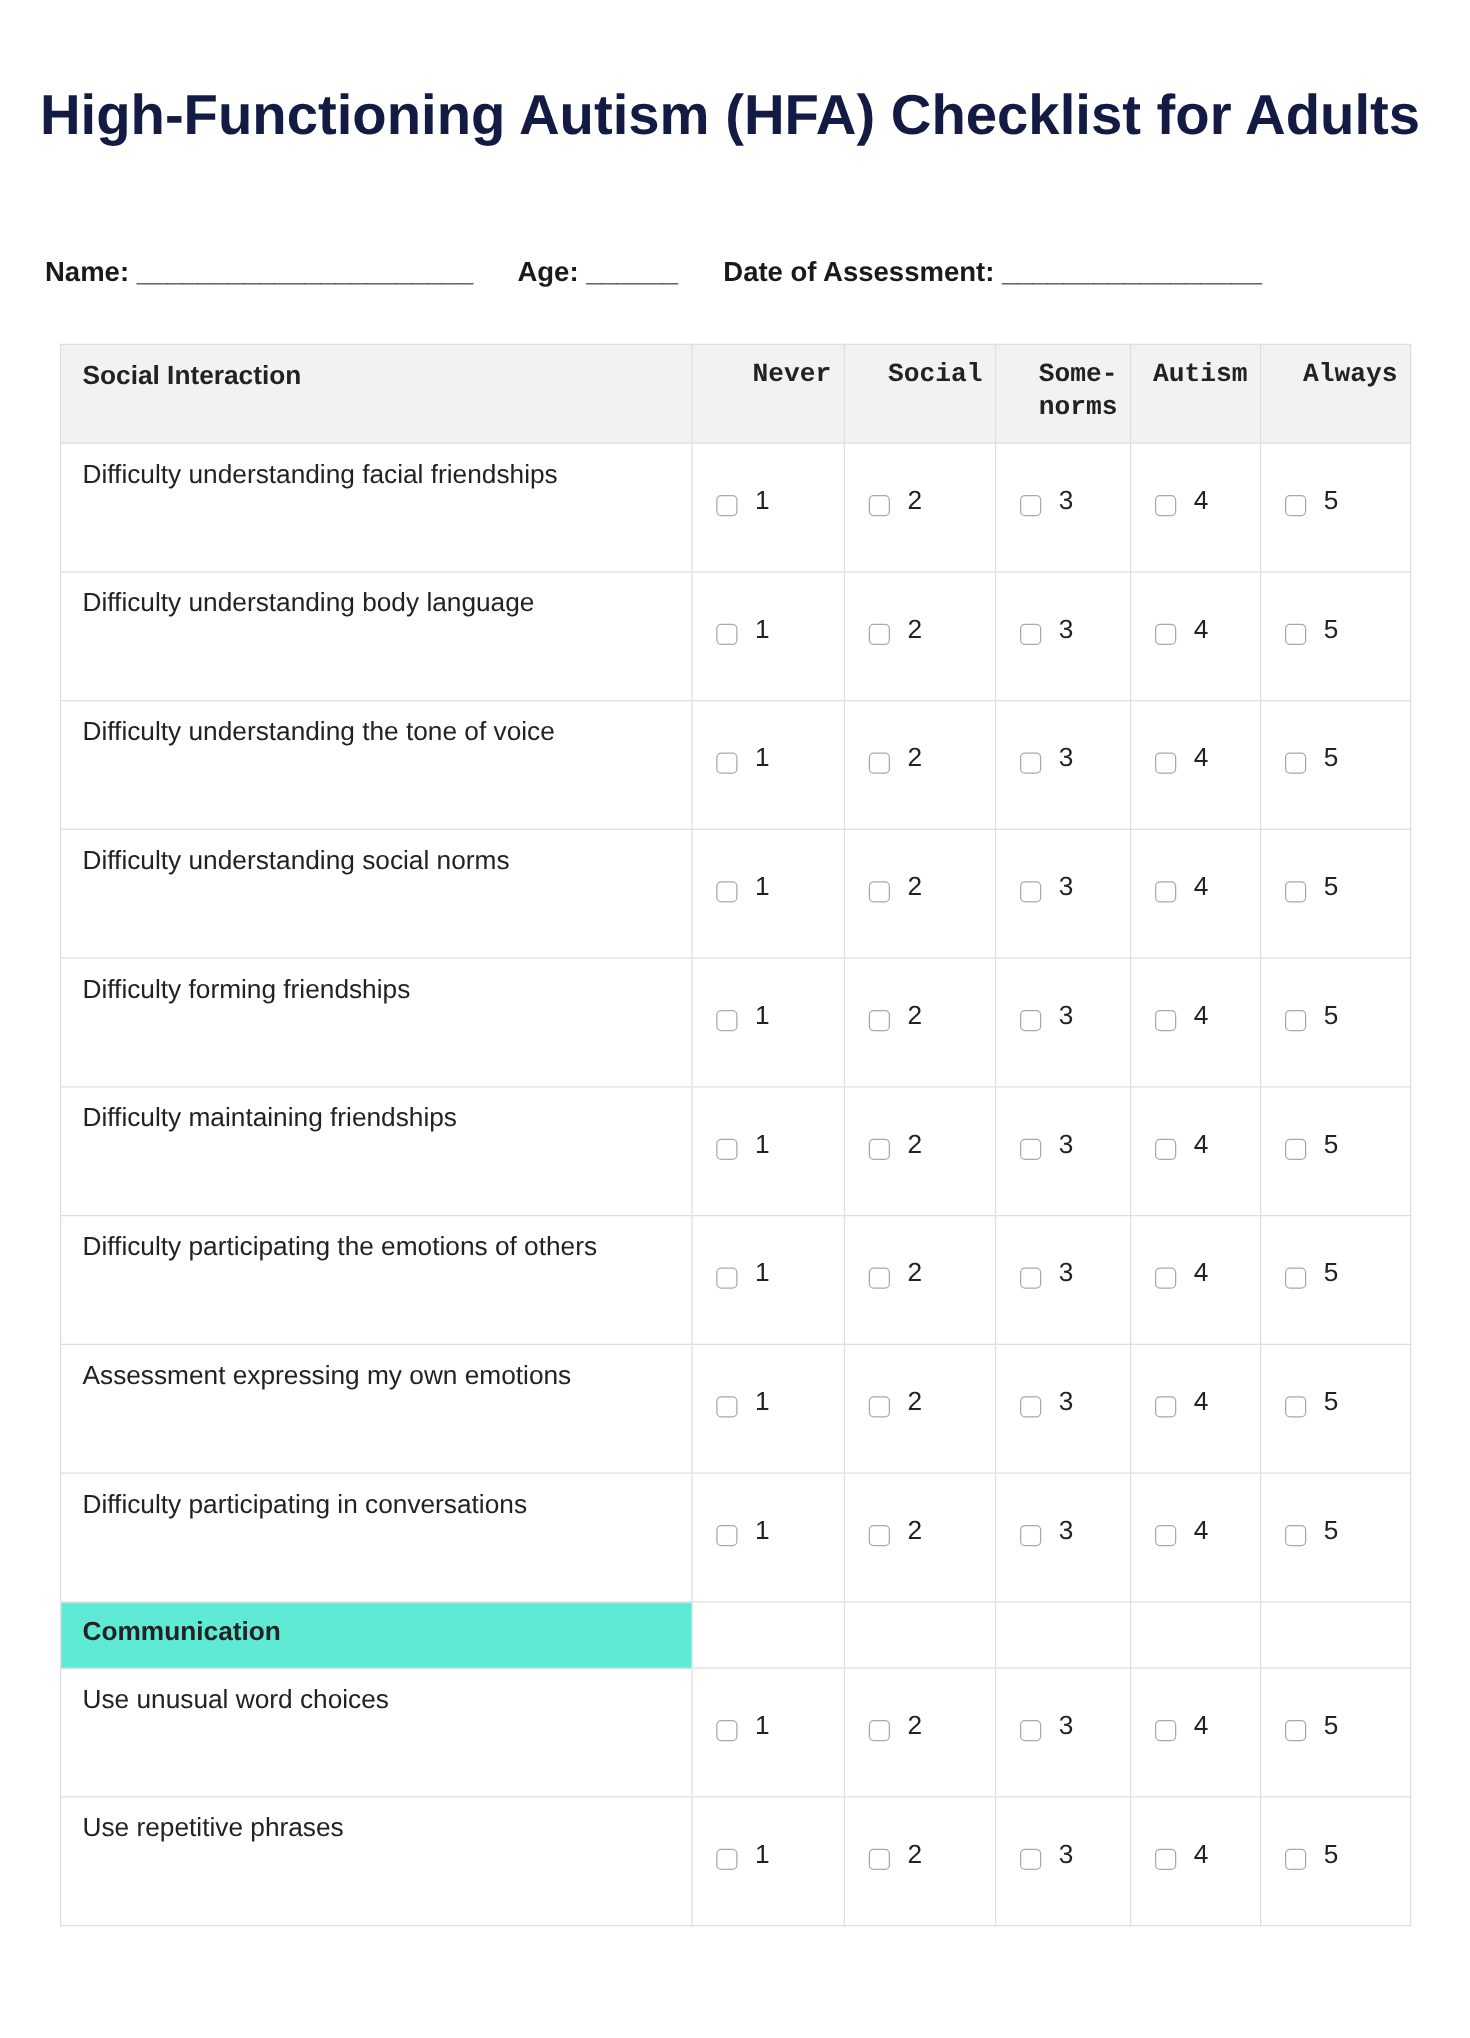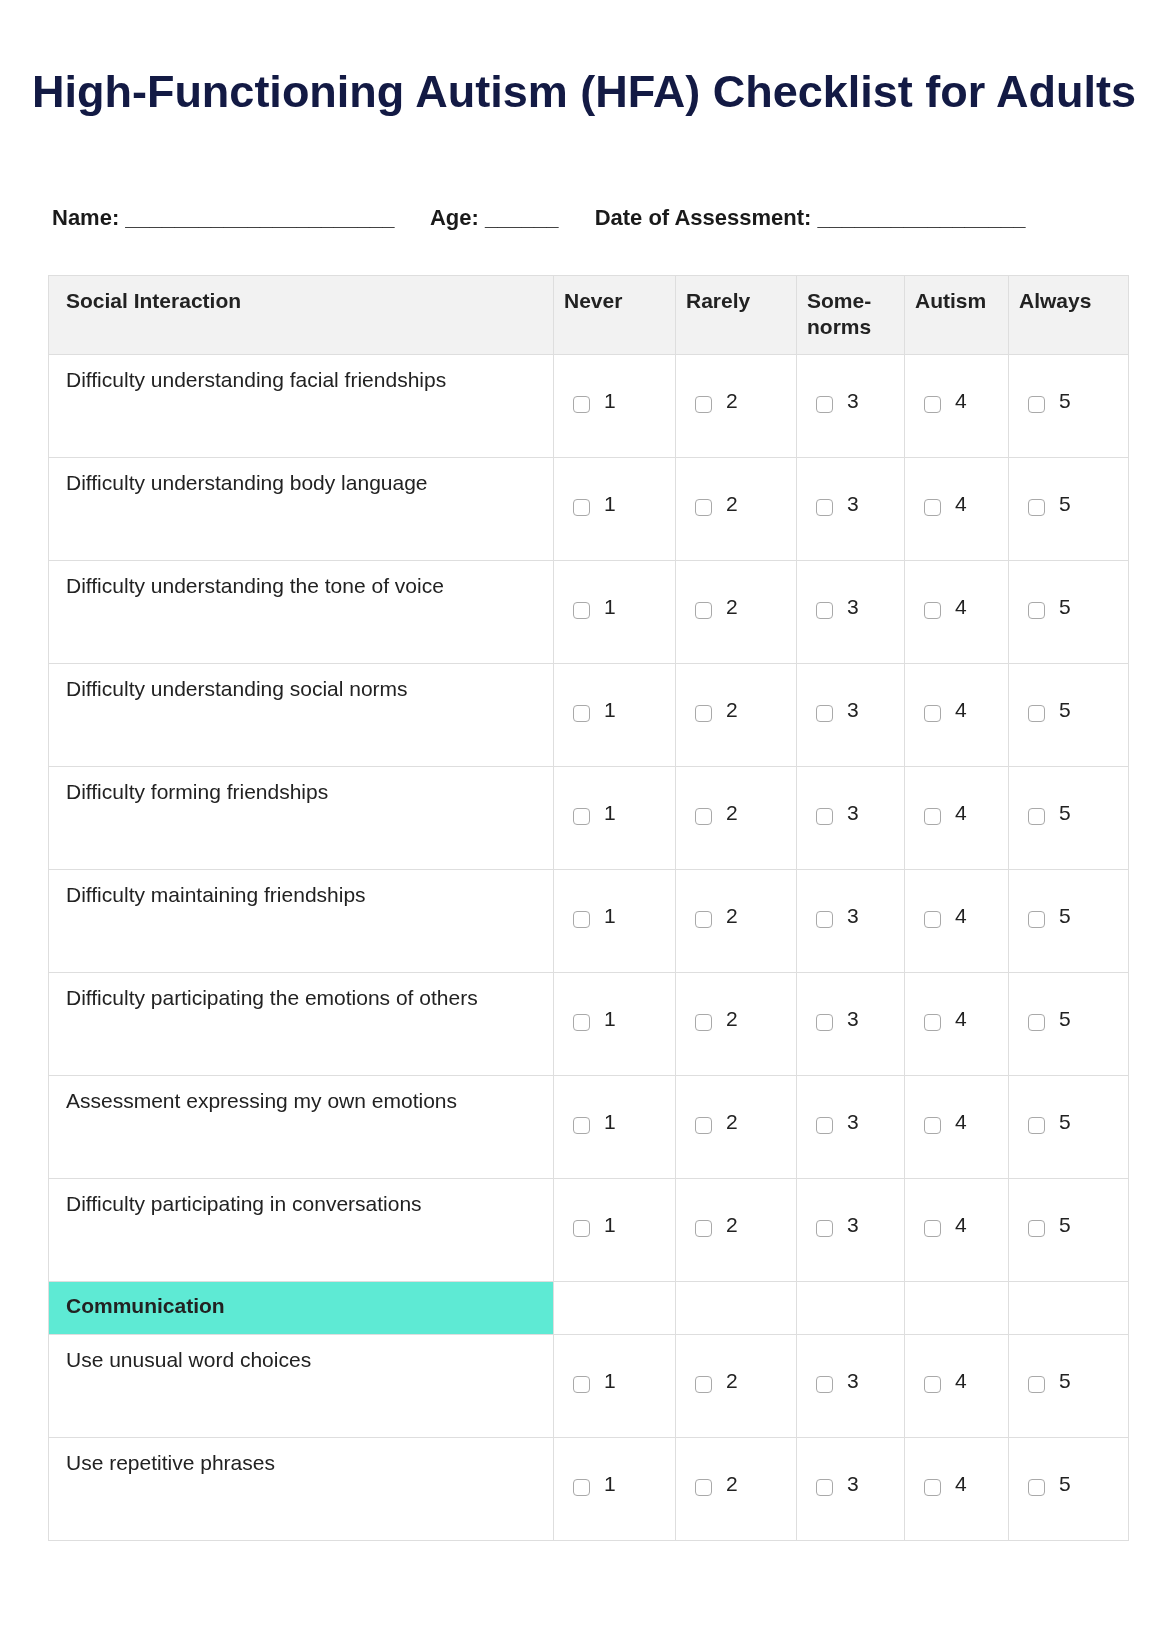--- a/index.html
+++ b/index.html
@@ -3,32 +3,32 @@
 <meta charset="utf-8">
 <style>
   html, body { margin:0; padding:0; background:#ffffff; }
   body { width:1176px; height:1630px; position:relative; font-family:"Liberation Sans", sans-serif; color:#222; }
   .title {
     position:absolute; left:0; top:66px; width:1168px; text-align:center;
     font-family:"Liberation Sans", sans-serif; font-weight:bold; font-size:45px; line-height:52px;
     color:#131a44;
   }
   .meta {
-    position:absolute; left:52px; top:205px; font-size:22px; font-weight:bold; color:#1a1a1a;
+    position:absolute; left:36px; top:205px; font-size:22px; font-weight:bold; color:#1a1a1a;
     white-space:pre;
   }
   .meta span { margin-right:24px; }
   table {
     position:absolute; left:48px; top:275px; width:1080px;
     border-collapse:collapse; table-layout:fixed;
   }
   td, th { border:1.5px solid #dedede; vertical-align:top; }
   th { background:#f2f2f2; font-weight:bold; font-size:21px; color:#222; padding:12px 10px 0 10px; height:66px; line-height:26px; }
   th.cat { text-align:left; padding-left:17px; }
-  th.opt { text-align:left; }
+  th.opt { text-align:right;font-family:Liberation Mono, monospace; }
   td.item { font-size:21px; line-height:26px; padding:12px 10px 0 17px; height:90px; color:#222; }
   td.opt { padding:0; position:relative; }
   .opt-inner { position:absolute; top:34px; left:19px; display:flex; align-items:center; }
   .cb { width:17px; height:17px; border:1.5px solid #a9a9a9; border-radius:4px; background:#fff; box-sizing:border-box; margin-top:6px; }
   .num { font-size:21px; margin-left:14px; color:#222; }
   tr.section td.cat { background:#5eead4; font-weight:bold; font-size:21px; padding:12px 10px 0 17px; height:40px; }
   tr.section td.blank { background:#fff; }
 </style>
 </head>
 <body>
@@ -43,21 +43,21 @@
       <col style="width:122px">
       <col style="width:121px">
       <col style="width:108px">
       <col style="width:104px">
       <col style="width:120px">
   </colgroup>
   <tbody id="tbody">
       <tr>
         <th class="cat">Social Interaction</th>
         <th class="opt" style="white-space: pre-line;">Never</th>
-        <th class="opt" style="white-space: pre-line;">Rarely</th>
+        <th class="opt" style="white-space: pre-line;">Social</th>
         <th class="opt" style="white-space: pre-line;">Some-
 norms</th>
         <th class="opt" style="white-space: pre-line;">Autism</th>
         <th class="opt" style="white-space: pre-line;">Always</th>
       </tr>
       <tr>
         <td class="item">Difficulty understanding facial friendships</td>
         <td class="opt">
           <div class="opt-inner">
             <span class="cb"></span>

